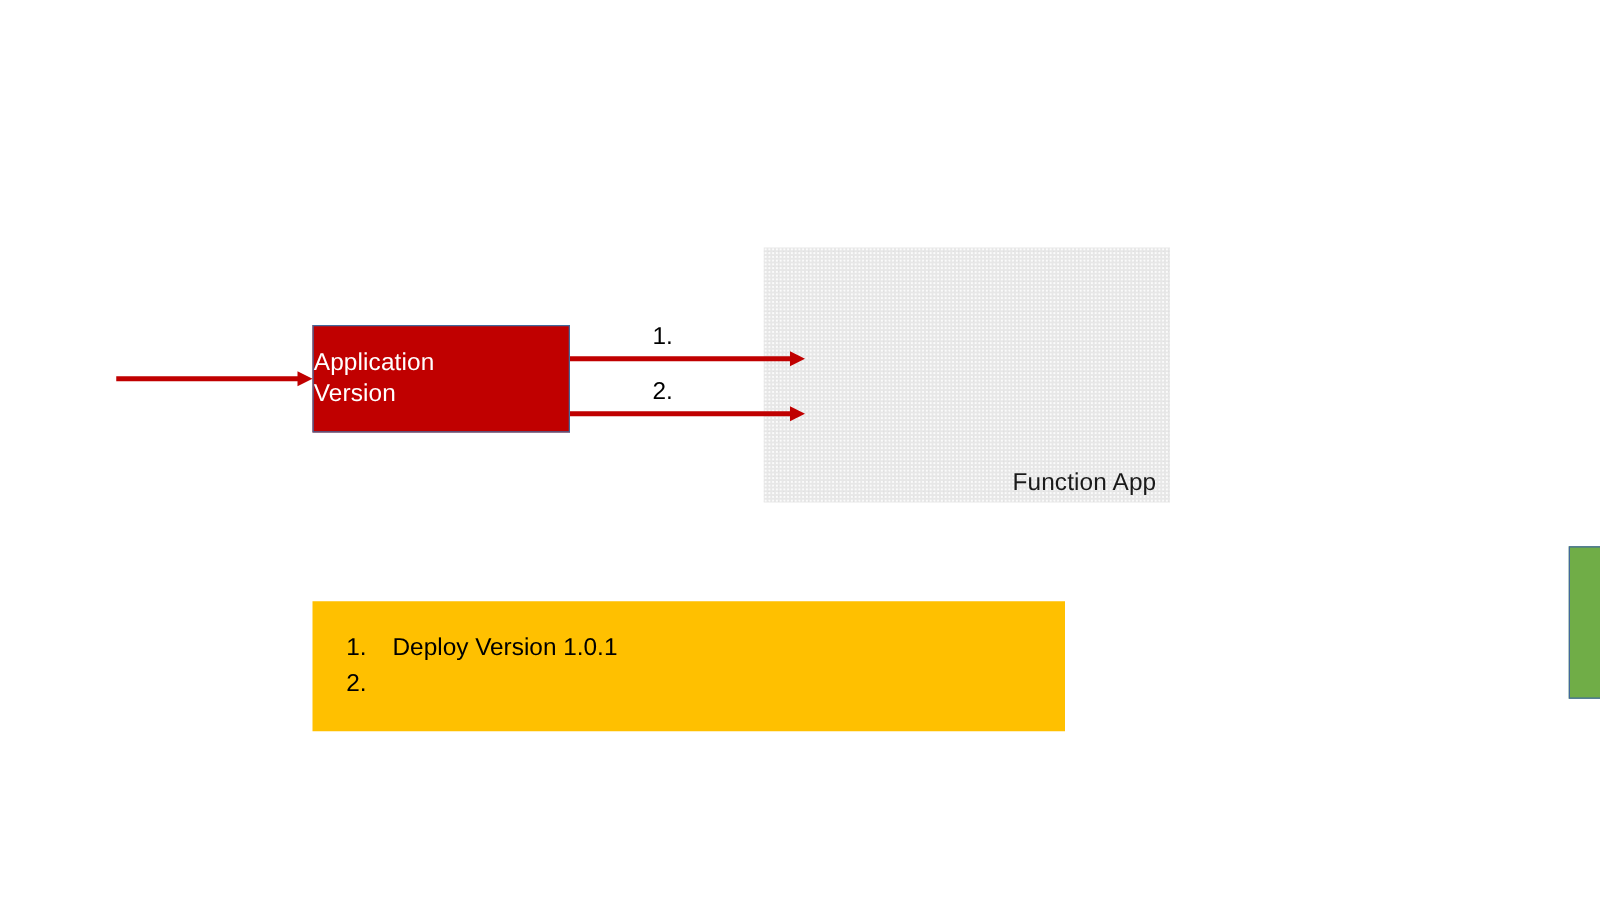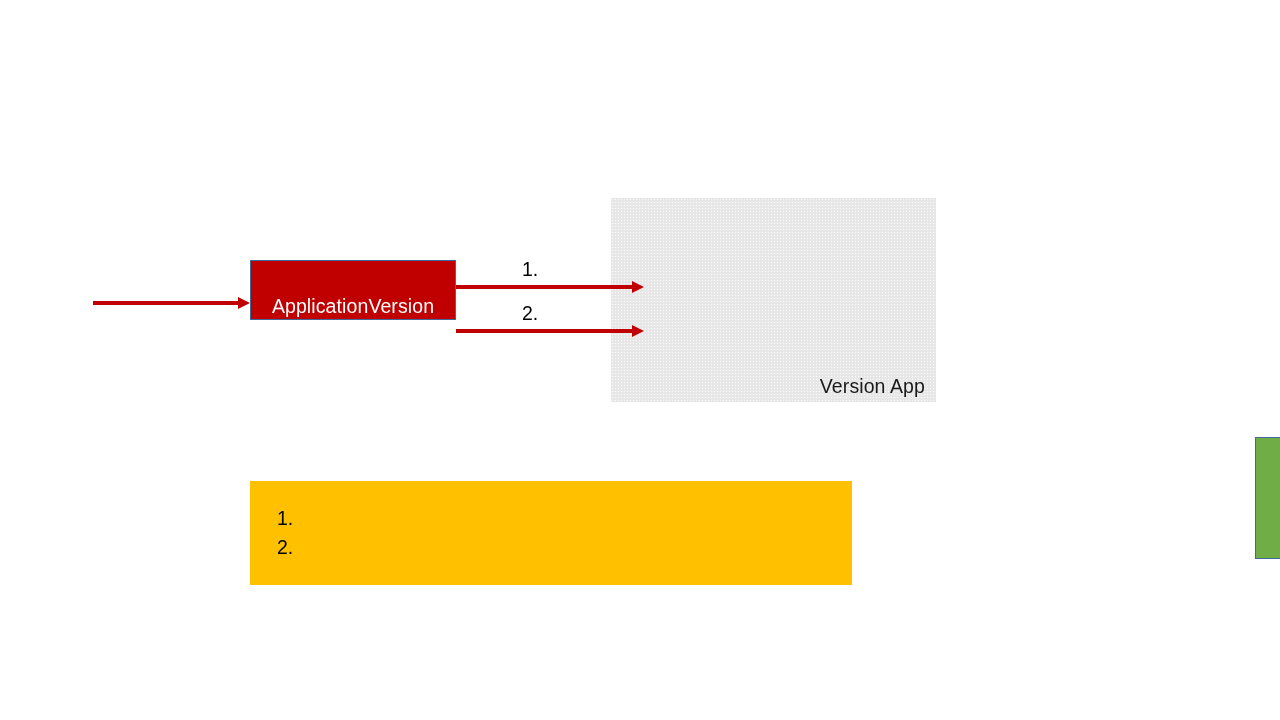--- a/index.html
+++ b/index.html
@@ -61,26 +61,27 @@
     align-items: center;
     justify-content: center;
   }
 
   
   .router-box {
     position: absolute;
     left: 250px;
     top: 260px;
     width: 206px;
-    height: 60px;
+    height: 86px;
     background-color: #c00000;
     border: 1px solid #41699c;
     box-sizing: border-box;
     display: flex;
-    align-items: flex-end;
+    flex-direction: column;
+    align-items: flex-start;
     justify-content: center;
     line-height: 1.30;
   }
   .router-box-line {
     font-size: 19.5px;
     color: #ffffff;
     white-space: nowrap;
     letter-spacing: 0.1px;
   }
 
@@ -161,21 +162,21 @@
 <body>
 
 <div class="canvas">
 
   <div class="functionapp-container">
 
     <div class="version-box">
       
     </div>
 
-    <span class="functionapp-label">Version App</span>
+    <span class="functionapp-label">Function App</span>
   </div>
 
   <div class="router-box">
     <span class="router-box-line">Application</span>
     <span class="router-box-line">Version</span>
   </div>
 
   <div class="arrow arrow-inbound">
     <div class="shaft"></div>
     <div class="head"></div>
@@ -191,20 +192,21 @@
     <div class="shaft"></div>
     <div class="head"></div>
   </div>
   <span class="step-label step-label-2">2.</span>
 
   <div class="legend-box">
     <div class="legend-list">
 
       <div class="legend-item">
         <span class="legend-item-number">1.</span>
+        <span class="legend-item-text">Deploy Version 1.0.1</span>
       </div>
 
       <div class="legend-item">
         <span class="legend-item-number">2.</span>
       </div>
 
     </div>
   </div>
 
 </div>

